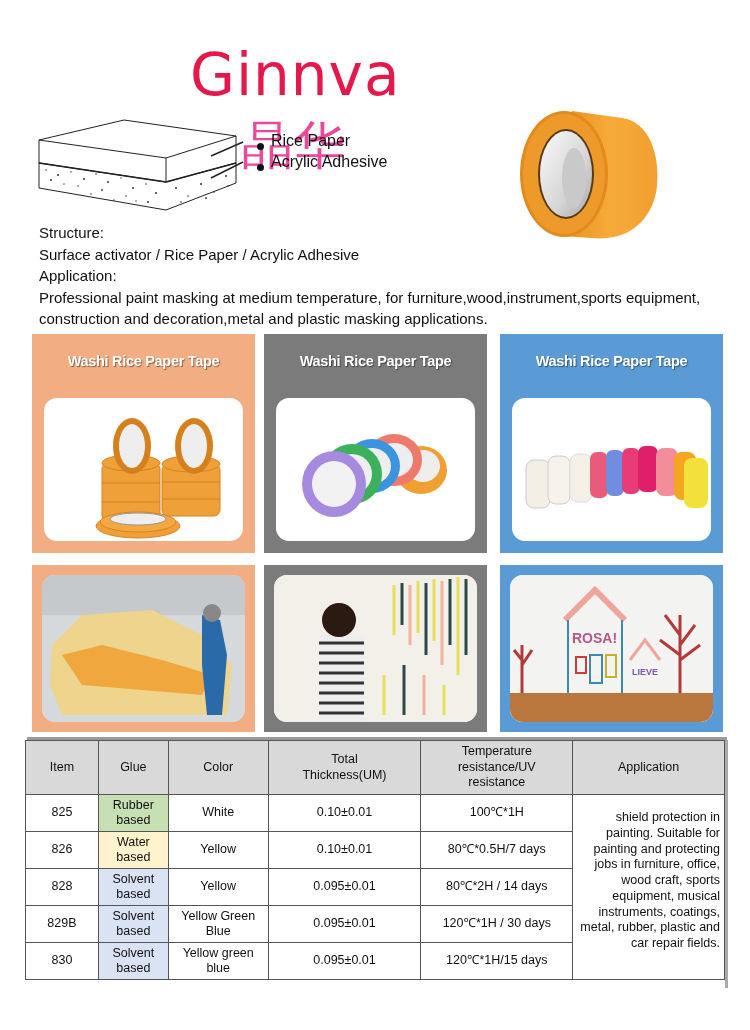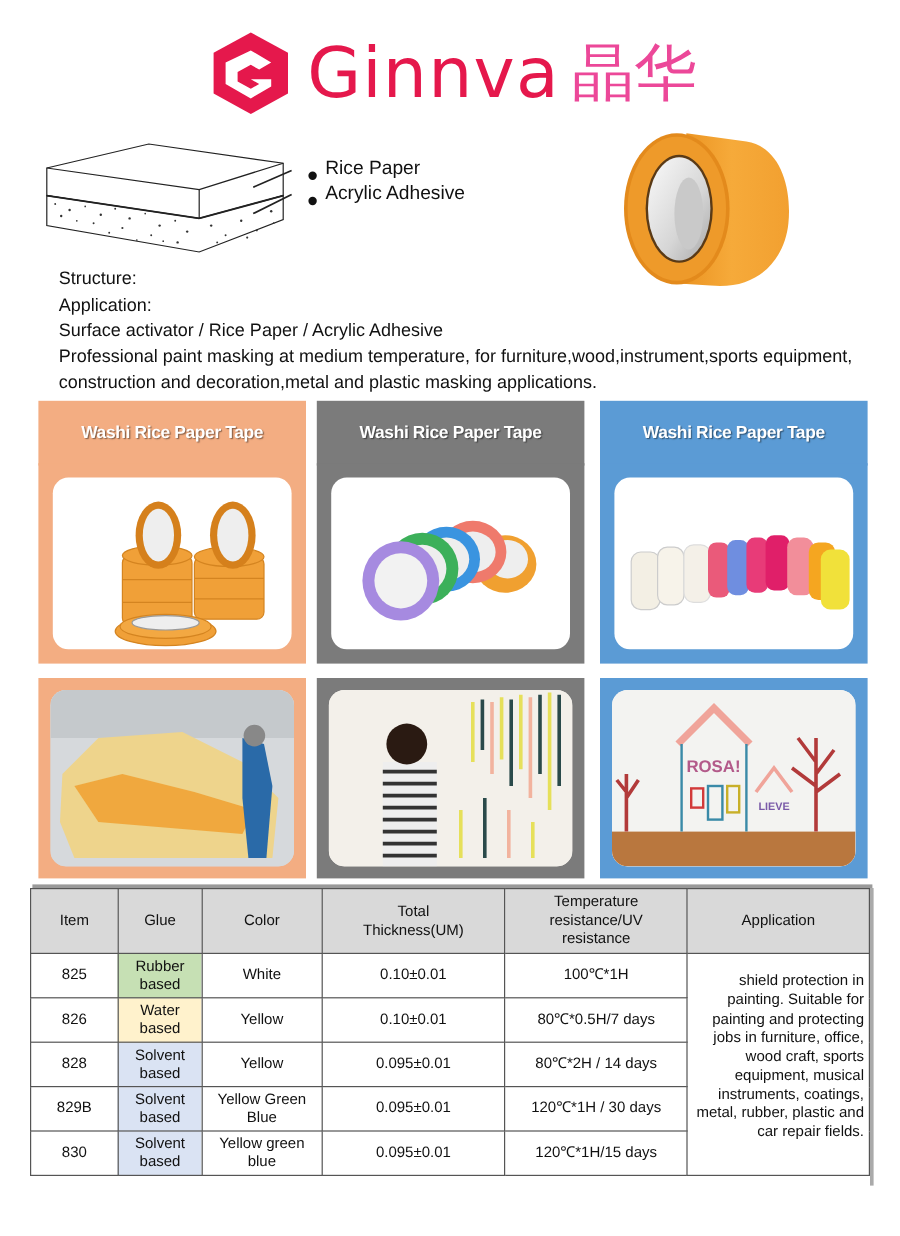--- a/index.html
+++ b/index.html
@@ -1,34 +1,34 @@
 <!DOCTYPE html>
 <html><head>
 <meta charset="utf-8">
 <style>
   * { box-sizing: border-box; margin: 0; padding: 0; }
   html, body { width: 750px; height: 1030px; background: #ffffff; overflow: hidden; }
   body { position: relative; font-family: "Liberation Sans", sans-serif; color: #111; }
 
   
-  .logo { position: absolute; left: 176px; top: 26px; height: 70px; display: flex; align-items: center; }
+  .logo { position: absolute; left: 176px; top: 40px; height: 70px; display: flex; align-items: center; flex-direction: column; }
   .logo-mark { width: 66px; height: 72px; }
   .logo-text { margin-left: 14px; font-family: "DejaVu Sans", sans-serif; font-size: 58px; color: #e5184c; letter-spacing: 1px; line-height: 70px; font-weight: normal; }
   .logo-cn { margin-left: 10px; font-size: 52px; color: #ec4899; line-height: 70px; font-family: "DejaVu Sans", sans-serif; }
 
   
   .diagram { position: absolute; left: 36px; top: 118px; width: 210px; height: 95px; }
   .layer-label { position: absolute; font-size: 16px; color: #111; display: flex; align-items: flex-end; }
   .layer-label .dot { width: 7px; height: 7px; background: #111; border-radius: 50%; margin-right: 7px; }
 
   
   .tape-roll { position: absolute; left: 512px; top: 106px; width: 150px; height: 136px; }
 
   
-  .desc { position: absolute; left: 49px; top: 222px; width: 690px; font-size: 15px; line-height: 21.5px; color: #111; }
+  .desc { position: absolute; left: 39px; top: 222px; width: 690px; font-size: 15px; line-height: 21.5px; color: #111; }
 
   
   .cat-header { position: absolute; top: 334px; height: 54px; display: flex; align-items: center; justify-content: center; color: #fff; font-size: 14.5px; font-weight: bold; text-shadow: 1px 1px 1px rgba(0,0,0,0.45); letter-spacing: -0.3px; }
 
   .frame { position: absolute; }
   .frame .inner { position: absolute; left: 12px; top: 12px; right: 12px; bottom: 12px; background: #fff; overflow: hidden; border-radius: 13px; }
   .frame.photo .inner { left: 10px; top: 10px; right: 10px; bottom: 10px; }
 
   
   .spec-table { position: absolute; left: 25px; top: 740px; width: 700px; border-collapse: collapse; font-family: "Liberation Sans", sans-serif; font-size: 12.5px; color: #111; }
@@ -118,22 +118,22 @@
   <path d="M60,5 L110,12 C138,16 148,50 145,80 C142,110 120,136 80,132 L50,130 Z" fill="url(#tapeSide)"></path>
   <ellipse cx="52" cy="68" rx="44" ry="63" fill="#e38a1c"></ellipse>
   <ellipse cx="52" cy="68" rx="41" ry="60" fill="#ee9a2a"></ellipse>
   <ellipse cx="54" cy="68" rx="28" ry="45" fill="#5a3a16"></ellipse>
   <ellipse cx="54" cy="68" rx="26" ry="43" fill="url(#core)"></ellipse>
   <ellipse cx="62" cy="72" rx="12" ry="30" fill="#c9c9c9"></ellipse>
 </svg>
 
 <div class="desc">
   <div>Structure:</div>
+  <div>Surface activator / Rice Paper / Acrylic Adhesive</div>
   <div>Application:</div>
-  <div>Surface activator / Rice Paper / Acrylic Adhesive</div>
   <div>Professional paint masking at medium temperature, for furniture,wood,instrument,sports equipment,</div>
   <div>construction and decoration,metal and plastic  masking applications.</div>
 </div>
 
 <div class="cat-header" style="left:32px;width:223px;background:#f3ad82;">Washi Rice Paper Tape</div>
 <div class="cat-header" style="left:264px;width:223px;background:#7b7b7b;">Washi Rice Paper Tape</div>
 <div class="cat-header" style="left:500px;width:223px;background:#5b9bd5;">Washi Rice Paper Tape</div>
 
 <div class="frame" style="left:32px;top:386px;width:223px;height:167px;background:#f3ad82;">
   <div class="inner">

